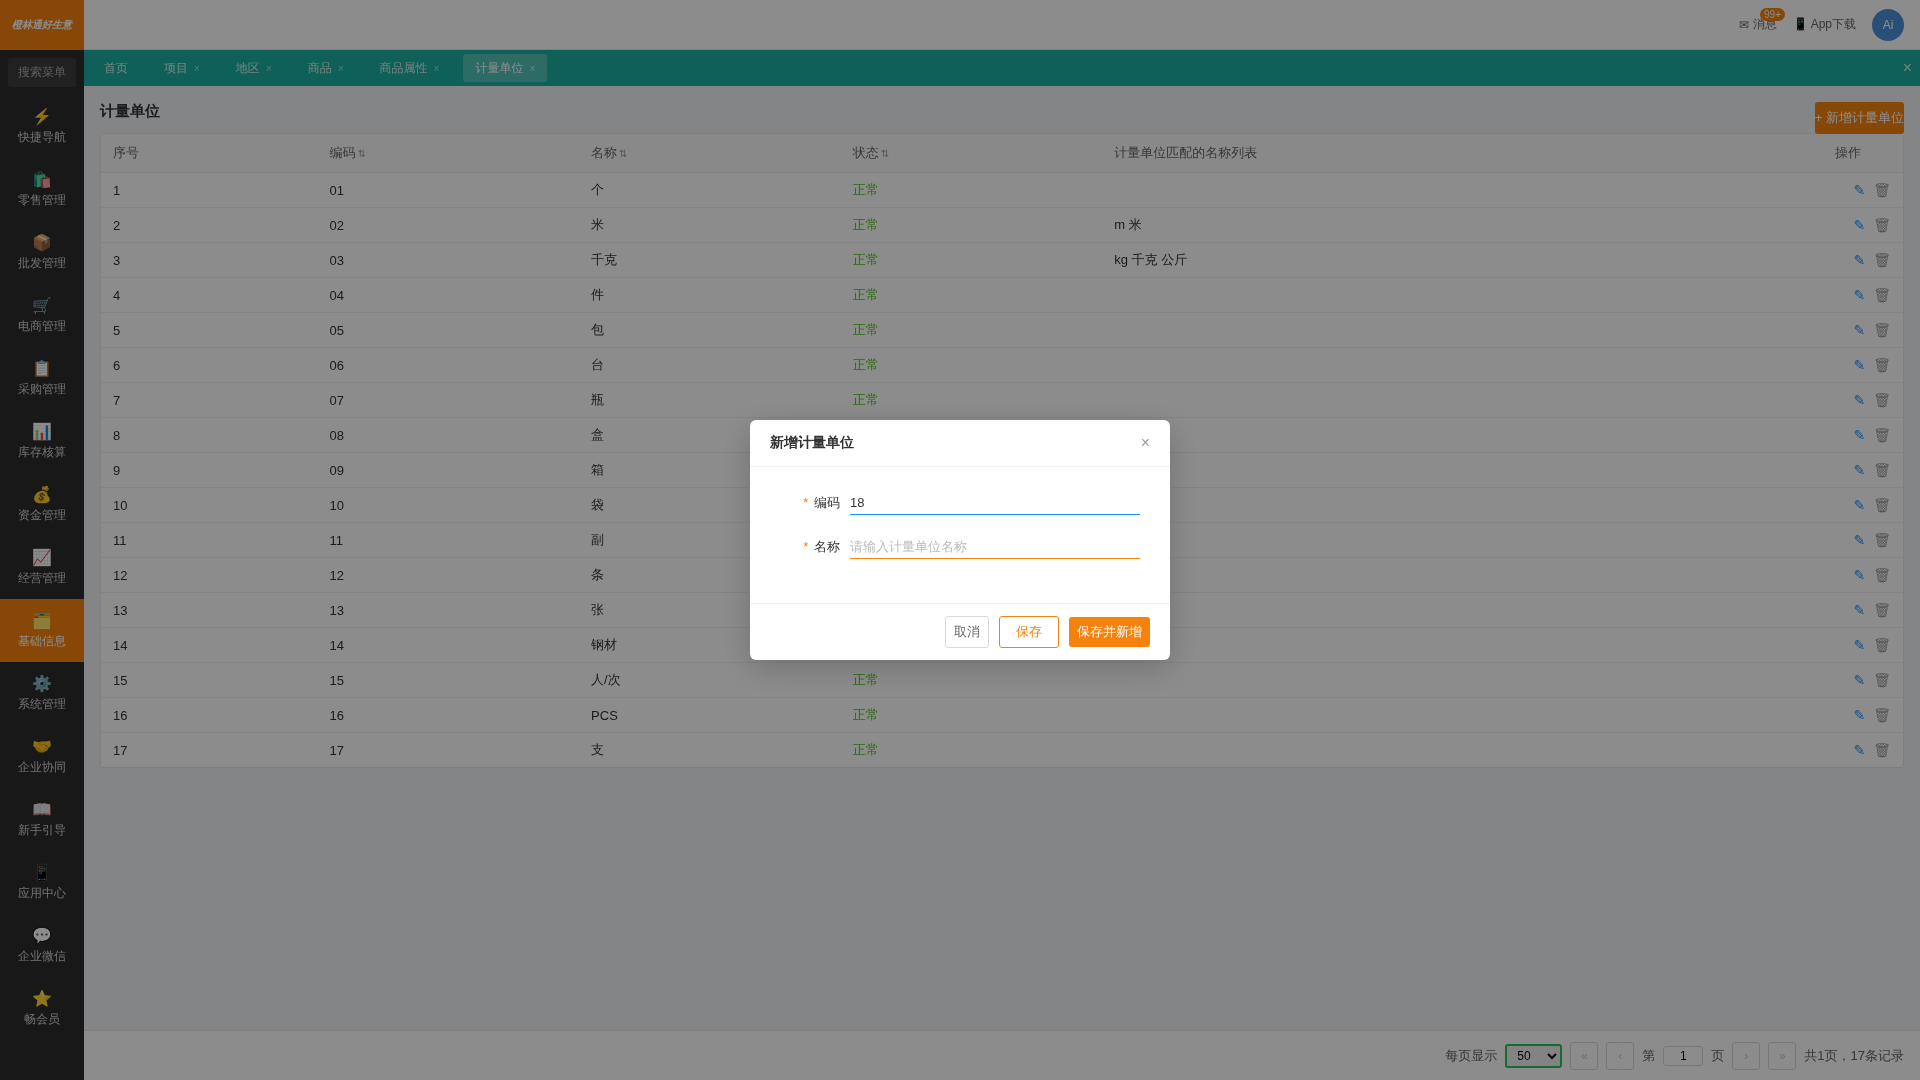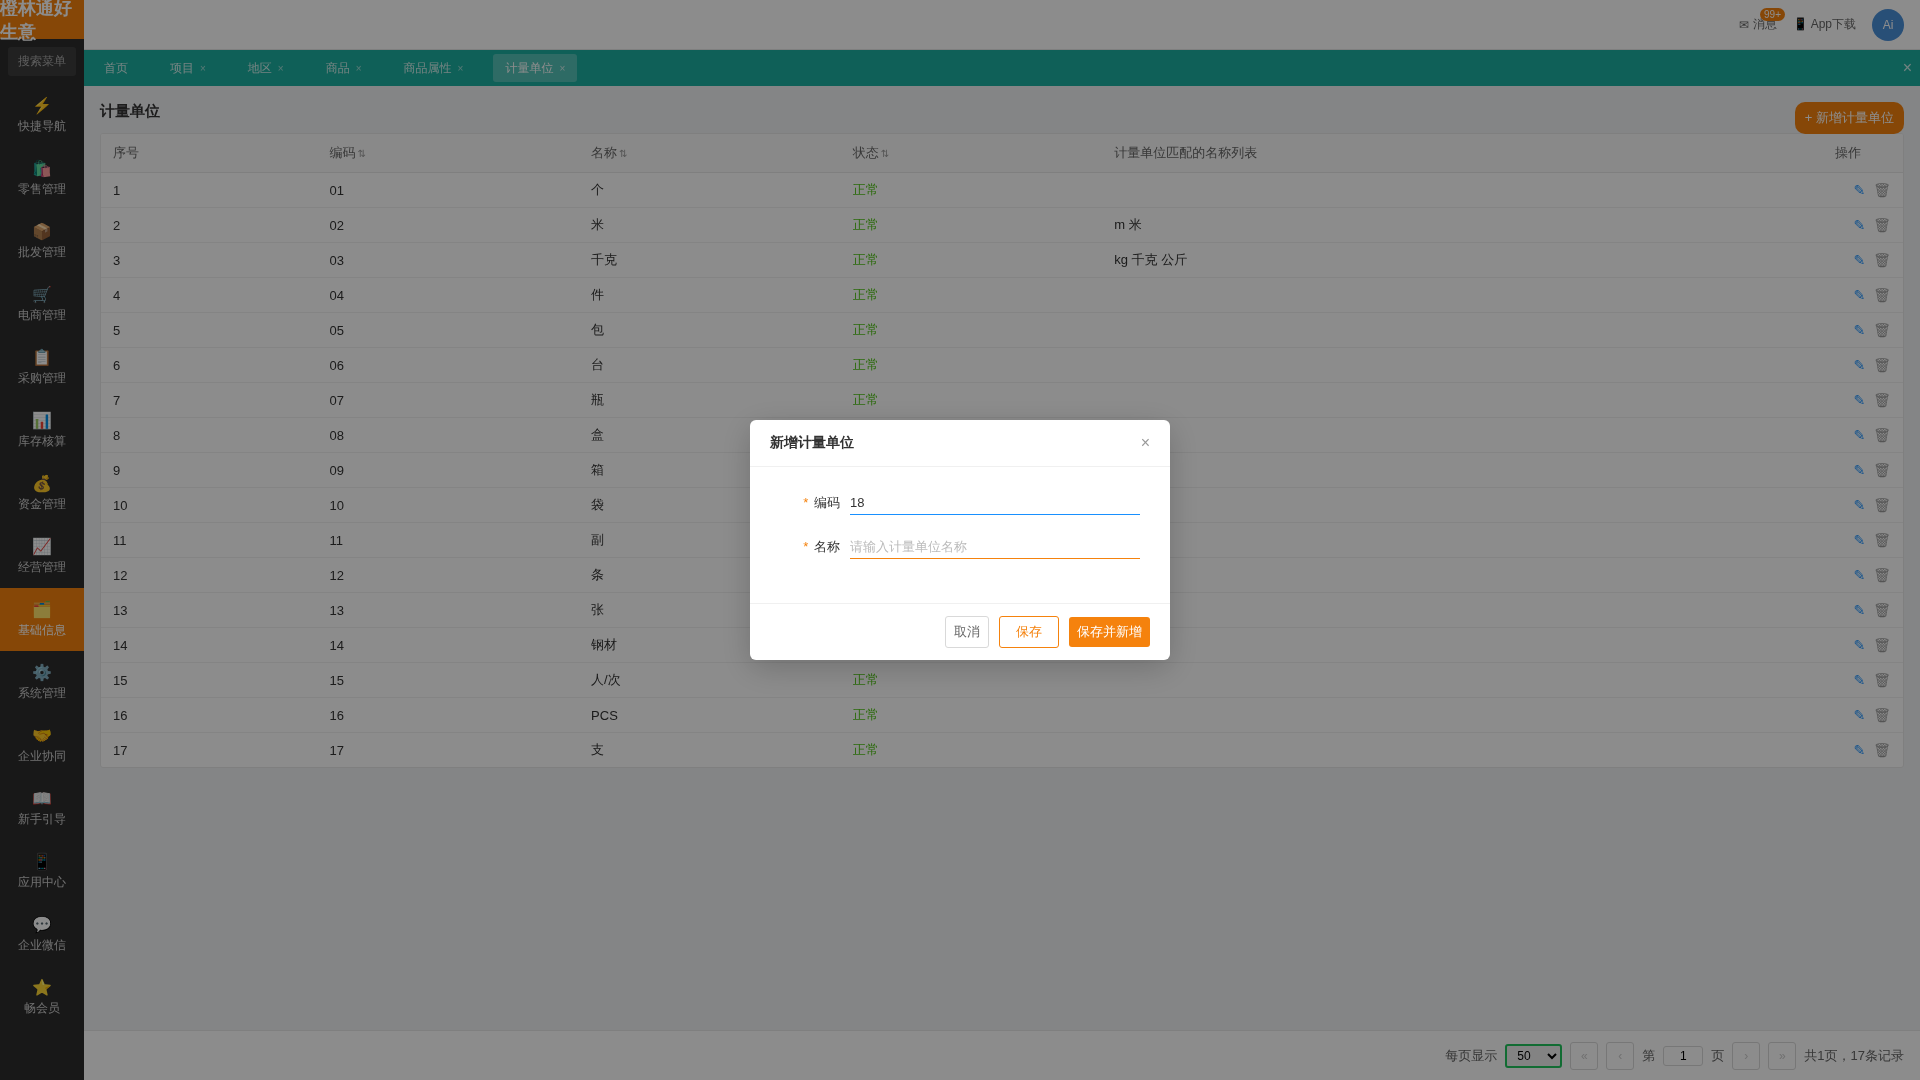--- a/index.html
+++ b/index.html
@@ -1,50 +1,50 @@
 <!DOCTYPE html>
 <html><head>
   <meta charset="utf-8">
   <style>
     * { margin: 0; padding: 0; box-sizing: border-box; }
     body { font-family: 'Microsoft YaHei', Arial, sans-serif; font-size: 13px; background: #f0f2f5; width: 1920px; height: 1080px; overflow: hidden; display: flex; }
 
     
     .sidebar { width: 84px; background: #2d2d2d; height: 1080px; display: flex; flex-direction: column; flex-shrink: 0; }
-    .sidebar-logo { height: 39px; background: #f5820d; display: flex; align-items: center; justify-content: center; color: white; font-size: 18px; font-weight: bold; }
+    .sidebar-logo { height: 50px; background: #f5820d; display: flex; align-items: center; justify-content: center; color: white; font-size: 10px; font-weight: bold; font-style: italic; }
     .sidebar-search { padding: 8px; }
     .sidebar-search-btn { width: 100%; background: #3d3d3d; border: none; color: #aaa; padding: 6px; border-radius: 3px; font-size: 12px; cursor: pointer; text-align: center; }
     .sidebar-nav { flex: 1; overflow-y: auto; }
     .sidebar-item { padding: 12px 8px; text-align: center; color: #ccc; cursor: pointer; font-size: 12px; }
     .sidebar-item.active { background: #f5820d; color: white; }
     .sidebar-item-icon { font-size: 16px; margin-bottom: 3px; }
 
     
     .main { flex: 1; display: flex; flex-direction: column; height: 1080px; }
 
     
     .topbar { height: 50px; background: #fff; border-bottom: 1px solid #e8e8e8; display: flex; align-items: center; justify-content: space-between; padding: 0 16px; flex-shrink: 0; }
     .topbar-left { display: flex; align-items: center; gap: 8px; }
     .topbar-right { display: flex; align-items: center; gap: 16px; }
     .topbar-msg { display: flex; align-items: center; gap: 4px; font-size: 12px; color: #666; position: relative; }
     .badge { background: #f5820d; color: white; font-size: 10px; padding: 1px 4px; border-radius: 10px; position: absolute; top: -8px; right: -8px; }
     .topbar-app { font-size: 12px; color: #666; }
     .topbar-avatar { width: 32px; height: 32px; background: #4a90d9; border-radius: 50%; display: flex; align-items: center; justify-content: center; color: white; font-size: 12px; }
 
     
-    .tabs { height: 36px; background: #1dafa0; display: flex; align-items: center; padding: 0 8px; gap: 18px; flex-shrink: 0; }
+    .tabs { height: 36px; background: #1dafa0; display: flex; align-items: center; padding: 0 8px; gap: 12px; flex-shrink: 0; }
     .tab { height: 28px; padding: 0 12px; border-radius: 3px; display: flex; align-items: center; gap: 6px; cursor: pointer; font-size: 12px; color: rgba(255,255,255,0.8); background: transparent; }
     .tab.active { background: rgba(255,255,255,0.25); color: white; }
     .tab-close { font-size: 10px; opacity: 0.7; cursor: pointer; }
     .tabs-close-all { margin-left: auto; color: rgba(255,255,255,0.8); font-size: 16px; cursor: pointer; background: none; border: none; }
 
     
     .content { flex: 1; padding: 16px; overflow-y: auto; position: relative; }
     .page-title { font-size: 15px; font-weight: bold; color: #333; margin-bottom: 12px; }
-    .add-btn { position: absolute; top: 16px; right: 16px; background: #f5820d; color: white; border: none; padding: 7px 10px; border-radius: 10px; cursor: pointer; font-size: 13px; }
+    .add-btn { position: absolute; top: 16px; right: 16px; background: #f5820d; color: white; border: none; padding: 7px 0; border-radius: 3px; cursor: pointer; font-size: 13px; }
 
     
     .table-wrap { background: white; border-radius: 3px; overflow: hidden; border: 1px solid #e8e8e8; }
     table { width: 100%; border-collapse: collapse; }
     thead tr { background: #fafafa; }
     th { padding: 10px 12px; text-align: left; color: #666; font-weight: normal; font-size: 13px; border-bottom: 1px solid #e8e8e8; white-space: nowrap; }
     td { padding: 8px 12px; border-bottom: 1px solid #f0f0f0; color: #333; font-size: 13px; }
     tr:last-child td { border-bottom: none; }
     .status-normal { color: #52c41a; }
     .action-icons { display: flex; gap: 8px; justify-content: flex-end; }

